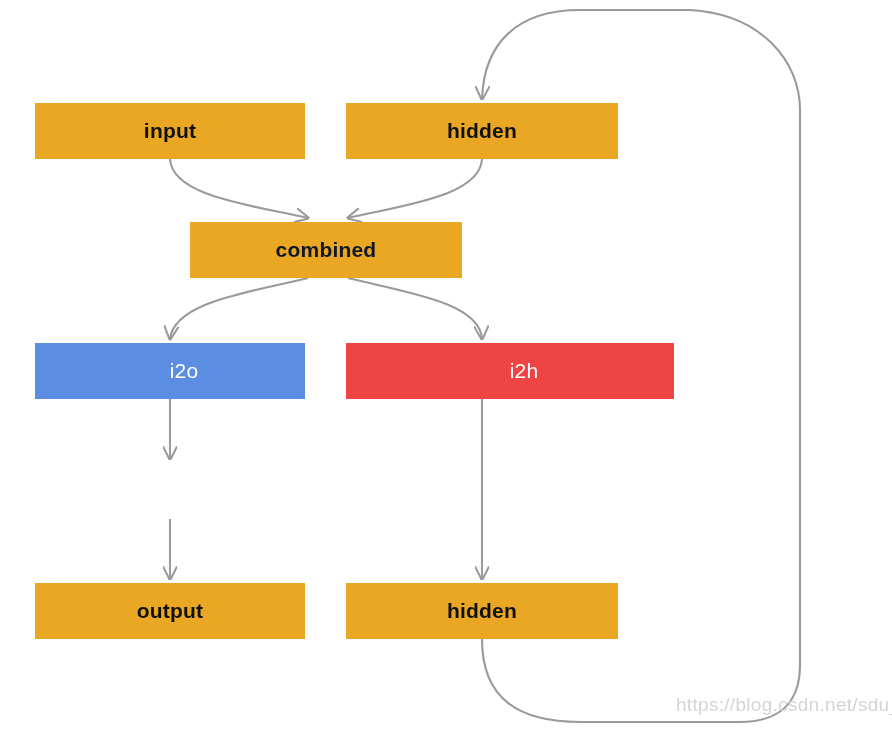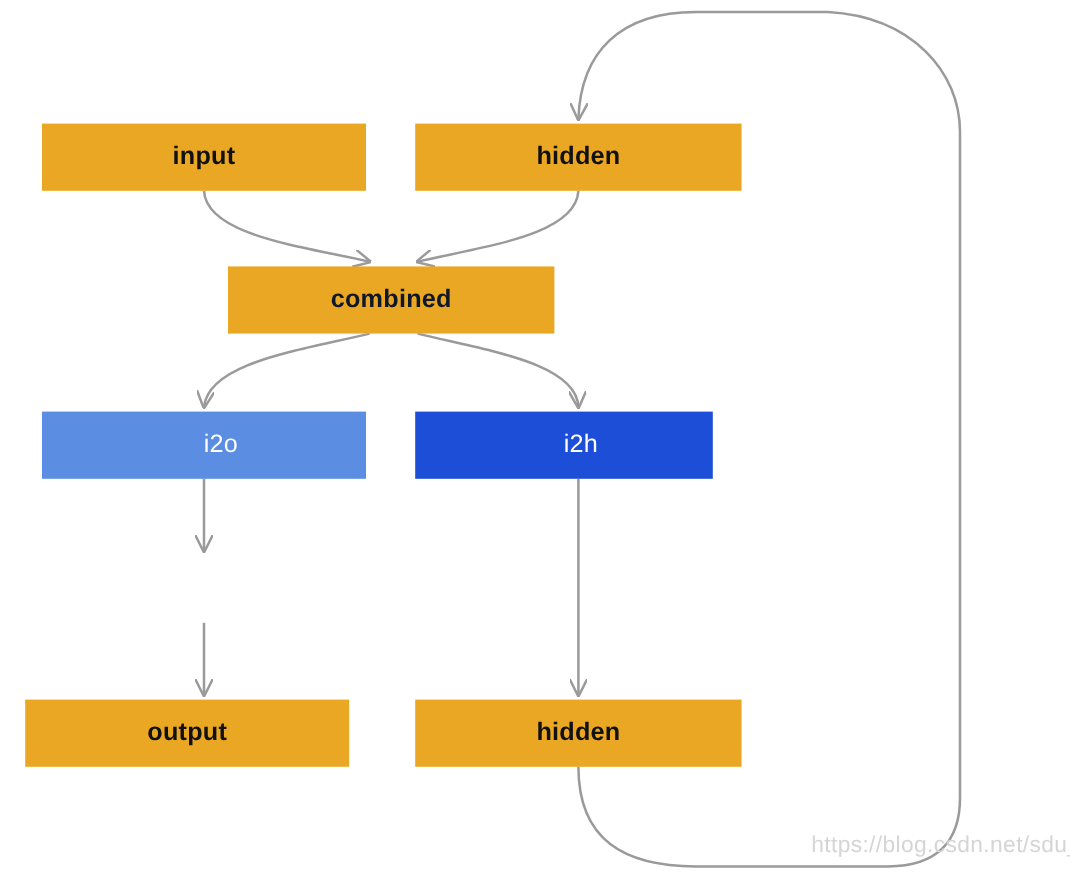--- a/index.html
+++ b/index.html
@@ -97,26 +97,26 @@
   </div>
 
   <div class="node" style="left:190px; top:222px; width:272px; height:56px; background:#e9a723; color:#0f172a;">
     <span>combined</span>
   </div>
 
   <div class="node plain" style="left:35px; top:343px; width:270px; height:56px; background:#5b8ee2; color:#ffffff;">
     <span>i2o</span>
   </div>
 
-  <div class="node plain" style="left:346px; top:343px; width:248px; height:56px; background:#1d4ed8; color:#ffffff;">
+  <div class="node plain" style="left:346px; top:343px; width:328px; height:56px; background:#ef4444; color:#ffffff;">
     <span>i2h</span>
   </div>
 
 
-  <div class="node" style="left:21px; top:583px; width:270px; height:56px; background:#e9a723; color:#111111;">
+  <div class="node" style="left:35px; top:583px; width:270px; height:56px; background:#e9a723; color:#111111;">
     <span>output</span>
   </div>
 
   <div class="node" style="left:346px; top:583px; width:272px; height:56px; background:#e9a723; color:#111111;">
     <span>hidden</span>
   </div>
 
   <div class="watermark" style="left:676px; top:694px;">https://blog.csdn.net/sdu_hao</div>
 
 </div>

